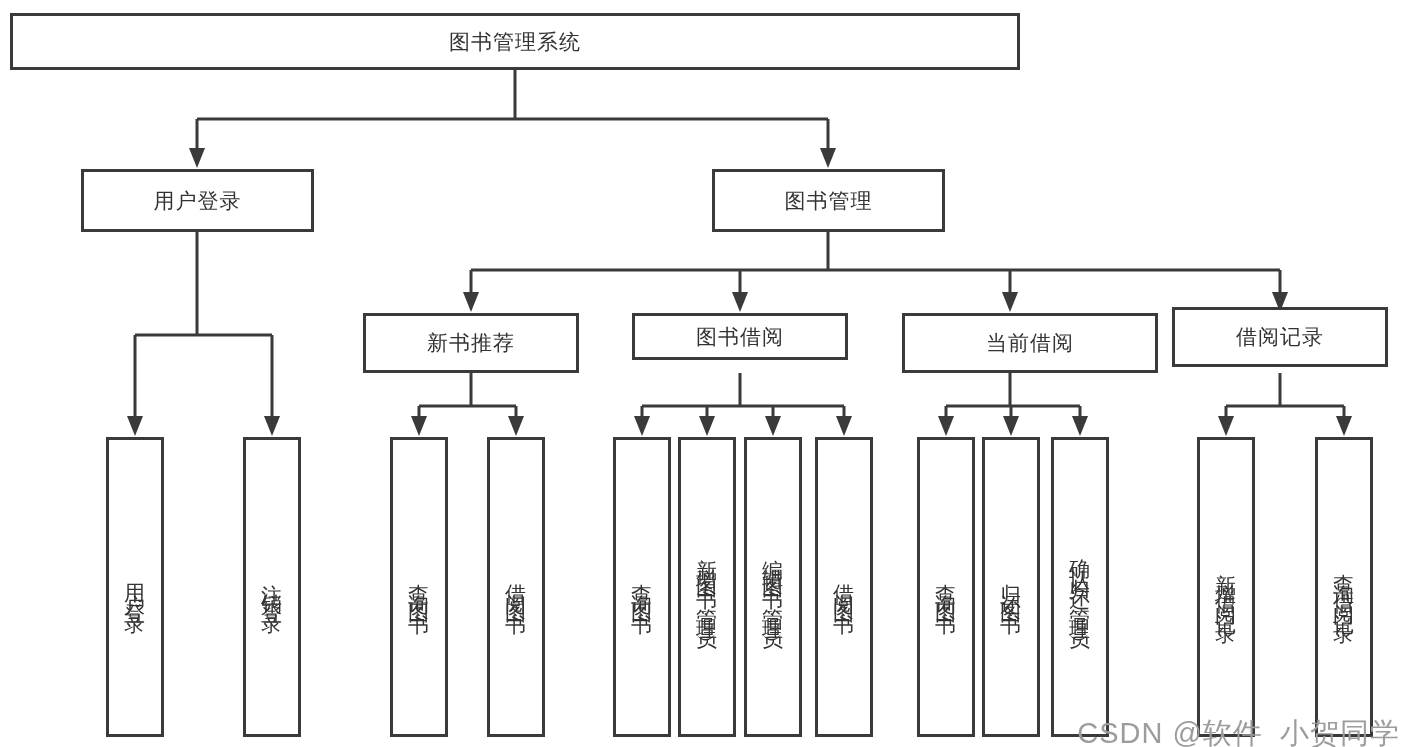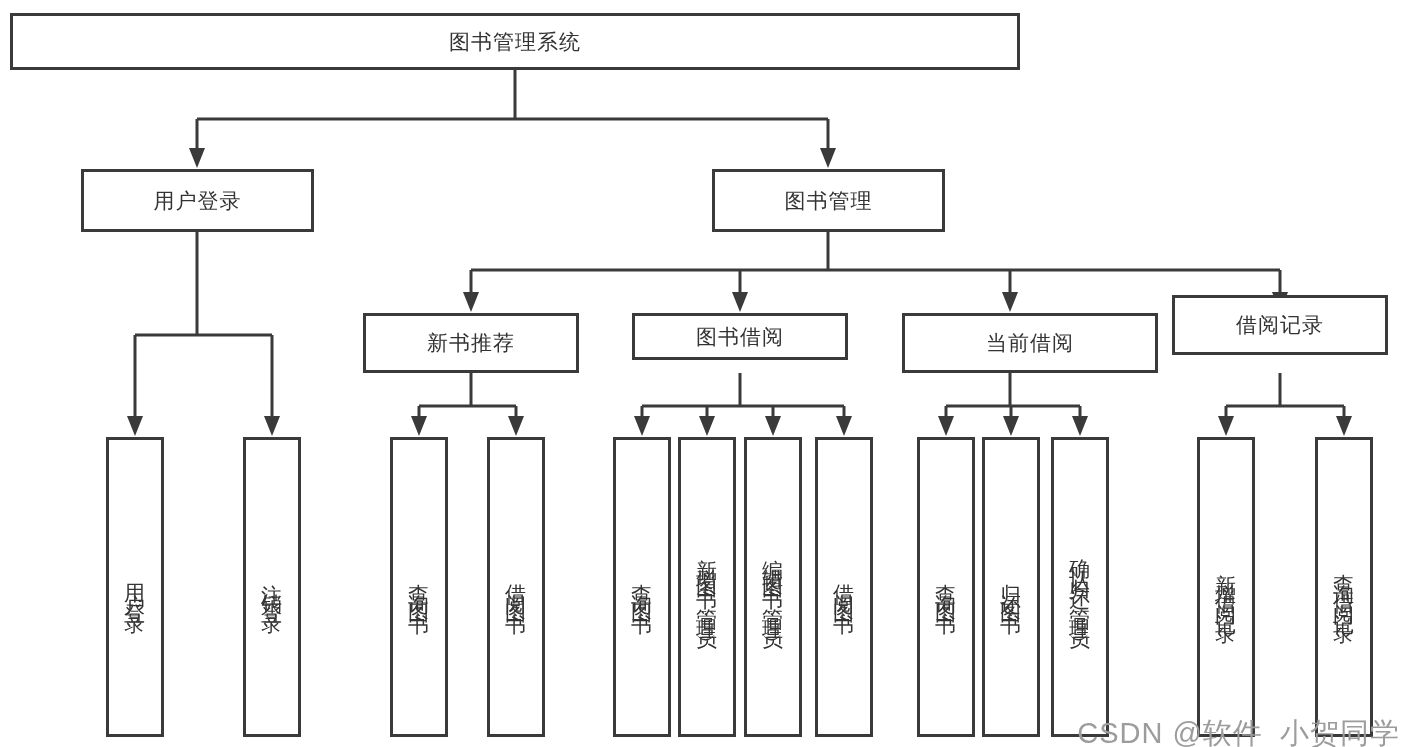--- a/index.html
+++ b/index.html
@@ -89,21 +89,21 @@
   </svg>
 
   <div class="node" style="left:10px;top:13px;width:1010px;height:57px;">图书管理系统</div>
 
   <div class="node" style="left:81px;top:169px;width:233px;height:63px;">用户登录</div>
   <div class="node" style="left:363px;top:313px;width:216px;height:60px;">新书推荐</div>
 
   <div class="node" style="left:712px;top:169px;width:233px;height:63px;">图书管理</div>
   <div class="node" style="left:632px;top:313px;width:216px;height:47px;">图书借阅</div>
   <div class="node" style="left:902px;top:313px;width:256px;height:60px;">当前借阅</div>
-  <div class="node" style="left:1172px;top:295px;width:216px;height:60px;">借阅记录</div>
+  <div class="node" style="left:1172px;top:307px;width:216px;height:60px;">借阅记录</div>
 
   <div class="node leaf" style="left:106px;top:437px;width:58px;height:300px;">用户登录</div>
   <div class="node leaf" style="left:243px;top:437px;width:58px;height:300px;">注销登录</div>
 
   <div class="node leaf" style="left:390px;top:437px;width:58px;height:300px;">查询图书</div>
   <div class="node leaf" style="left:487px;top:437px;width:58px;height:300px;">借阅图书</div>
 
   <div class="node leaf" style="left:613px;top:437px;width:58px;height:300px;">查询图书</div>
   <div class="node leaf" style="left:678px;top:437px;width:58px;height:300px;">新增图书（管理员）</div>
   <div class="node leaf" style="left:744px;top:437px;width:58px;height:300px;">编辑图书（管理员）</div>

